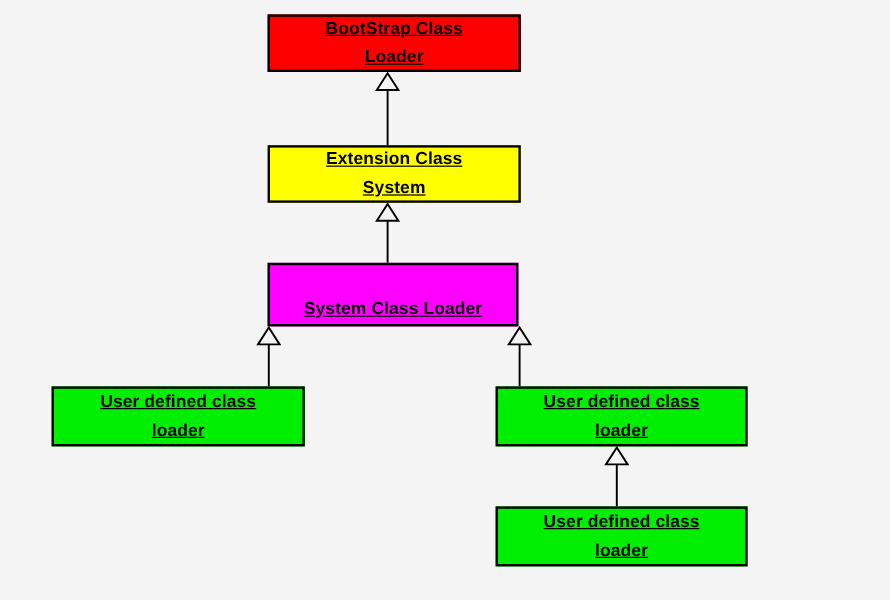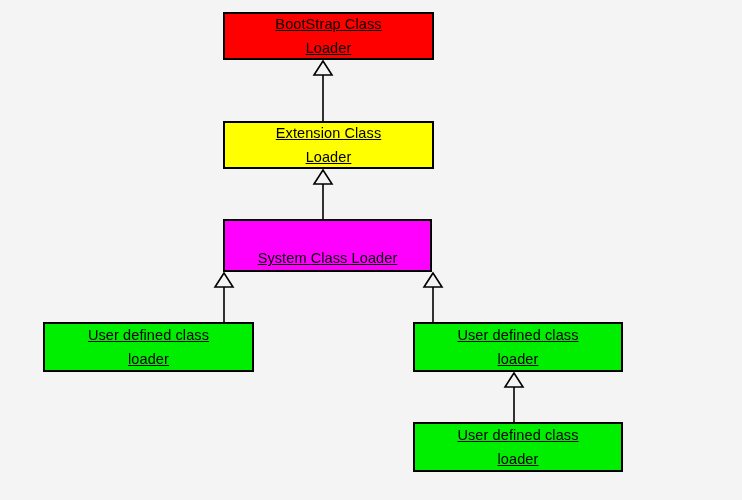--- a/index.html
+++ b/index.html
@@ -32,21 +32,21 @@
     border: 2px solid #000000;
     display: flex;
     align-items: center;
     justify-content: center;
     text-align: center;
     z-index: 2;
   }
   .node-label {
     display: block;
     font-size: 14.5px;
-    font-weight: normal;
+    font-weight: bold;
     color: #000000;
     text-decoration: underline;
     line-height: 24px;
     letter-spacing: 0.1px;
     padding: 0 6px;
     white-space: pre-line;
   }
   .node.align-top {
     align-items: flex-end;
     padding-top: 7px;
@@ -70,21 +70,21 @@
       <polygon points="514,373 505,387 523,387" fill="#f4f4f4" stroke="#000000" stroke-width="1.6" stroke-linejoin="miter"></polygon>
     </svg>
 
   <div class="node" style="left: 223px; top: 12px; width: 211px; height: 48px; background: rgb(255, 0, 0); border-color: rgb(0, 0, 0);">
     <span class="node-label">BootStrap Class
 Loader</span>
   </div>
 
   <div class="node" style="left: 223px; top: 121px; width: 211px; height: 48px; background: rgb(255, 255, 0); border-color: rgb(0, 0, 0);">
     <span class="node-label">Extension Class
-Loader</span>
+System</span>
   </div>
 
   <div class="node align-top" style="left: 223px; top: 219px; width: 209px; height: 53px; background: rgb(255, 0, 255); border-color: rgb(0, 0, 0);">
     <span class="node-label">System Class Loader</span>
   </div>
 
   <div class="node" style="left: 43px; top: 322px; width: 211px; height: 50px; background: rgb(0, 238, 0); border-color: rgb(0, 0, 0);">
     <span class="node-label">User defined class
 loader</span>
   </div>

